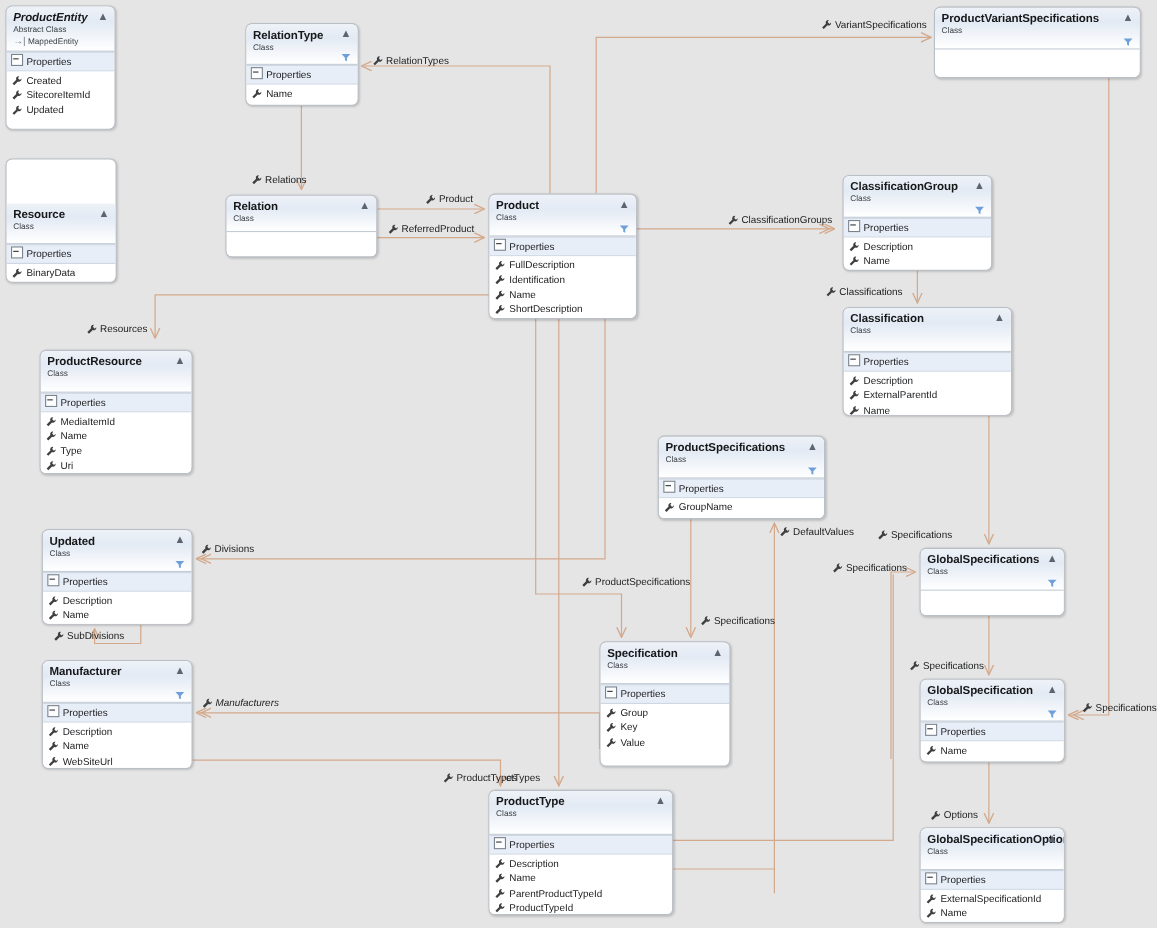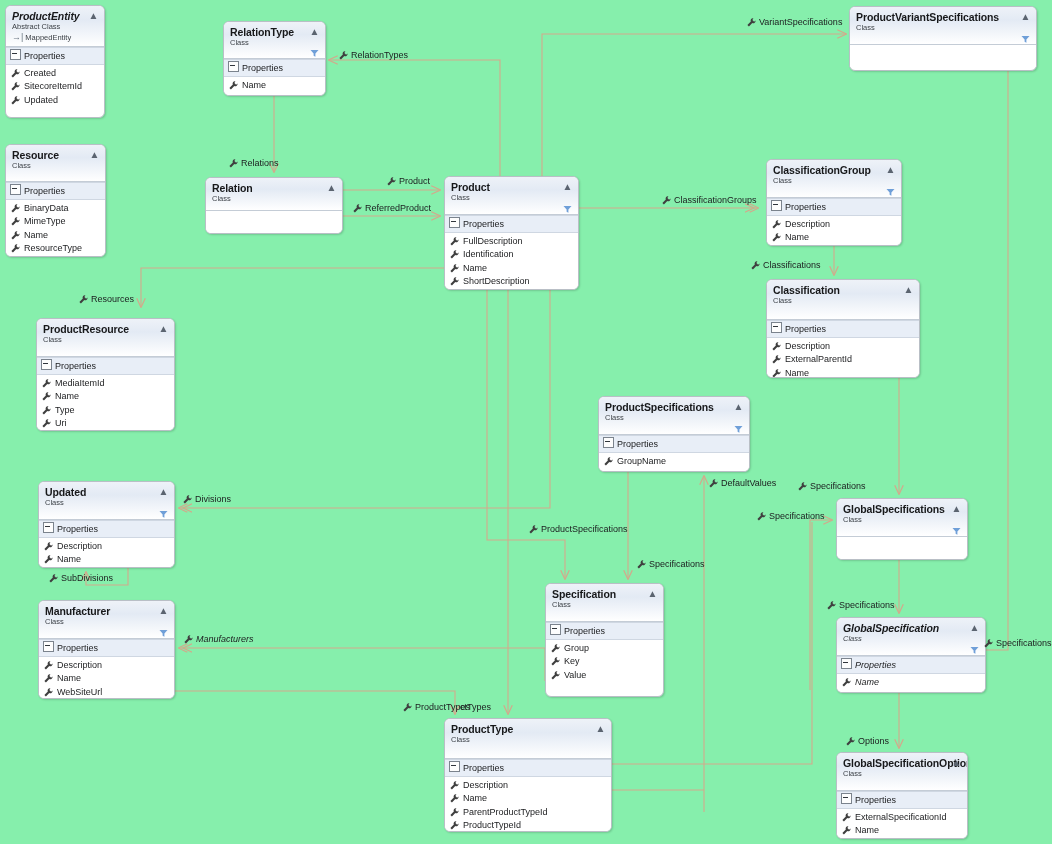--- a/index.html
+++ b/index.html
@@ -6,21 +6,21 @@
   body{
     background:#ffffff;
     font-family:"Liberation Sans", sans-serif;
     -webkit-font-smoothing:antialiased;
   }
   #canvas{
     position:relative;
     width:1052px;
     height:844px;
     overflow:hidden;
-    background:#86efac;
+    background:#e5e5e5;
   }
   svg.wires{
     position:absolute; left:0; top:0; width:1052px; height:844px;
     pointer-events:none;
   }
 
   
   .cls{
     position:absolute;
     box-sizing:border-box;
@@ -256,21 +256,21 @@
       <div class="stereo">Class</div>
       <div class="chev">▲</div>
       <div class="funnel"><svg viewBox="0 0 11 11">
             <path d="M1.5 2h8l-3.1 3.5v3.2l-1.8-1V5.5z" fill="#6f9fd8"></path>
           </svg></div>
     </div>
     <div class="blank"></div>
   </div>
 
   <div class="cls" style="left:5px;top:144px;width:101px;height:113px;">
-    <div class="hdr" style="min-height:37px;">
+    <div class="hdr" style="min-height:37px;margin-top:40px;">
       <div class="title">Resource</div>
       <div class="stereo">Class</div>
       <div class="chev">▲</div>
     </div>
     <div class="compart"><span class="pm"></span><span>Properties</span></div>
     <div class="members">
       <div class="member"><span class="wr"><svg viewBox="0 0 11 11">
               <path d="M7.4 1.3a2.3 2.3 0 0 0-2.6 3.2L1.4 7.9l1.5 1.5 3.4-3.4a2.3 2.3 0 0 0 3.2-2.6L8.1 4.8 6.4 3.1z" fill="#3f3f3f"></path>
             </svg></span><span>BinaryData</span></div>
       <div class="member"><span class="wr"><svg viewBox="0 0 11 11">
@@ -468,21 +468,21 @@
             </svg></span><span>Description</span></div>
       <div class="member"><span class="wr"><svg viewBox="0 0 11 11">
               <path d="M7.4 1.3a2.3 2.3 0 0 0-2.6 3.2L1.4 7.9l1.5 1.5 3.4-3.4a2.3 2.3 0 0 0 3.2-2.6L8.1 4.8 6.4 3.1z" fill="#3f3f3f"></path>
             </svg></span><span>Name</span></div>
       <div class="member"><span class="wr"><svg viewBox="0 0 11 11">
               <path d="M7.4 1.3a2.3 2.3 0 0 0-2.6 3.2L1.4 7.9l1.5 1.5 3.4-3.4a2.3 2.3 0 0 0 3.2-2.6L8.1 4.8 6.4 3.1z" fill="#3f3f3f"></path>
             </svg></span><span>WebSiteUrl</span></div>
     </div>
   </div>
 
-  <div class="cls" style="left:836px;top:617px;width:150px;height:76px;font-style:italic;">
+  <div class="cls" style="left:836px;top:617px;width:132px;height:76px;">
     <div class="hdr" style="min-height:38px;">
       <div class="title">GlobalSpecification</div>
       <div class="stereo">Class</div>
       <div class="chev">▲</div>
       <div class="funnel"><svg viewBox="0 0 11 11">
             <path d="M1.5 2h8l-3.1 3.5v3.2l-1.8-1V5.5z" fill="#6f9fd8"></path>
           </svg></div>
     </div>
     <div class="compart"><span class="pm"></span><span>Properties</span></div>
     <div class="members">

